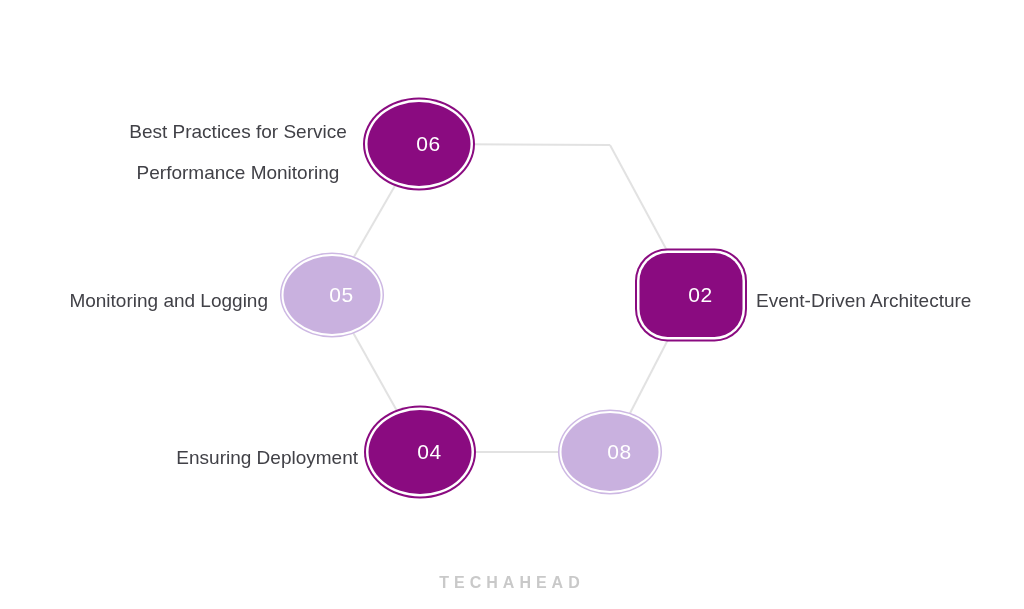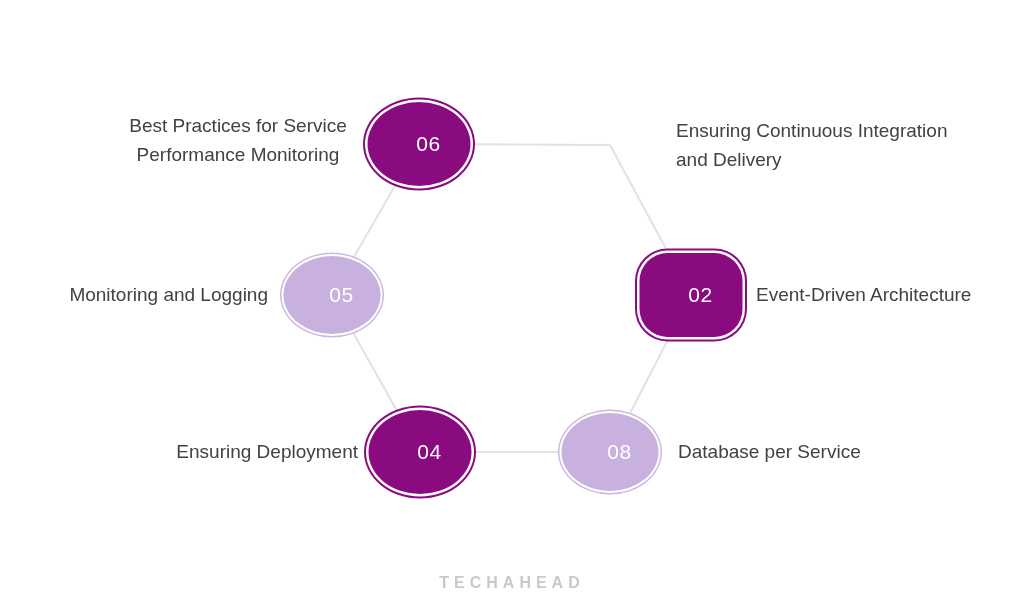--- a/index.html
+++ b/index.html
@@ -49,21 +49,21 @@
   }
   .node .num {
     color: var(--number, #ffffff);
     font-size: 21px;
     letter-spacing: 0.5px;
   }
   .label {
     position: absolute;
     color: var(--text, #414147);
     font-size: 19px;
-    line-height: 29px;
+    line-height: 41px;
     white-space: nowrap;
   }
   .label.wrap {
     white-space: normal;
   }
   .label.align-right { text-align: left; }
   .label.align-center { text-align: center; }
   .brand {
     position: absolute;
     left: 0;
@@ -99,22 +99,20 @@
   <div class="node dark" style="left:420px; top:452px;">
     <span class="num">04</span>
   </div>
   <div class="node light" style="left:332px; top:295px;">
     <span class="num">05</span>
   </div>
   <div class="node dark" style="left:419px; top:144px;">
     <span class="num">06</span>
   </div>
 
-  <div class="label wrap" style="left:676px; top:116px; width:292px;">Ensuring Continuous Integration and Delivery</div>
   <div class="label" style="left:756px; top:280px;text-align:right;">Event-Driven Architecture</div>
-  <div class="label" style="left:678px; top:437px;">Database per Service</div>
   <div class="label align-right" style="right:666px; top:437px;">Ensuring Deployment</div>
   <div class="label align-right" style="right:756px; top:280px;">Monitoring and Logging</div>
   <div class="label wrap align-center" style="right:666px; top:111px; width:240px;">Best Practices for Service Performance Monitoring</div>
 
   <div class="brand">TECHAHEAD</div>
 
 </div>
 
 </body></html>

